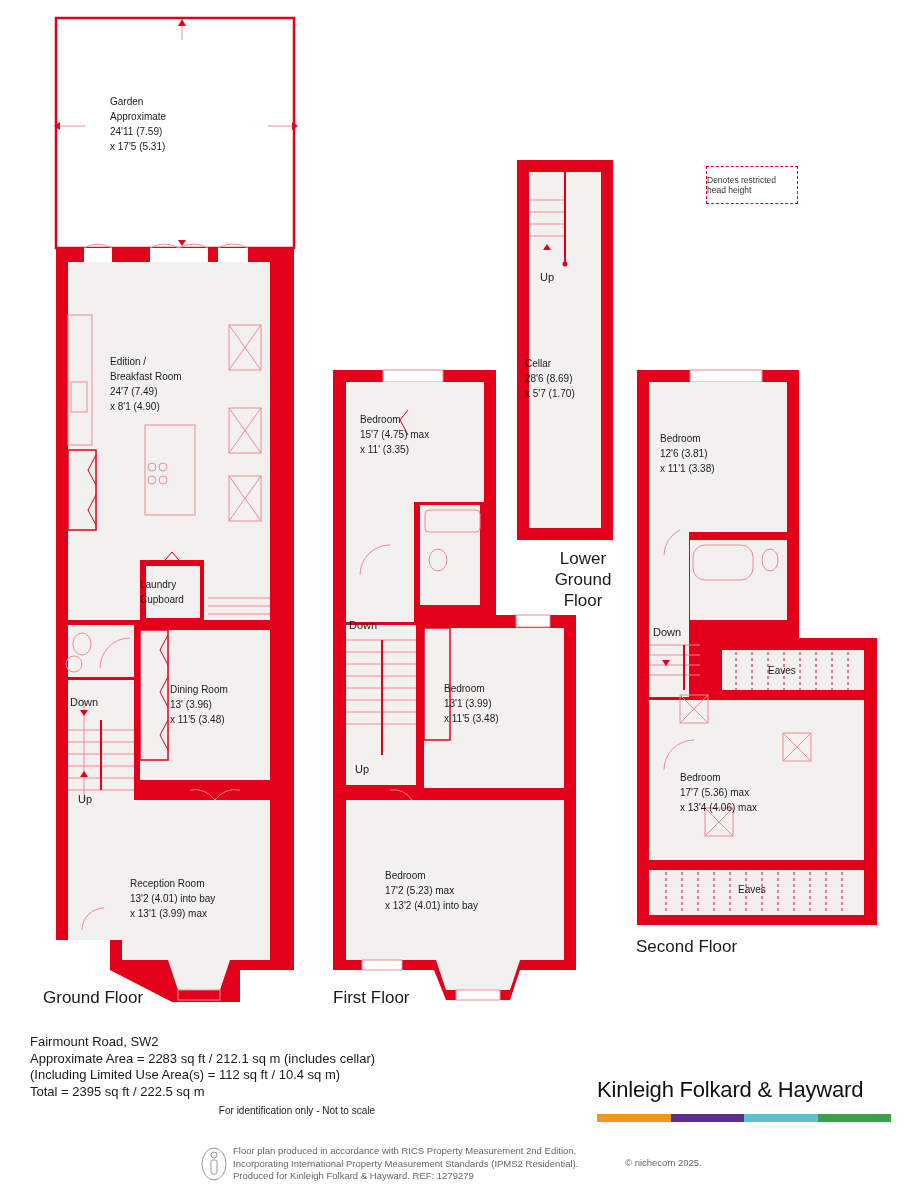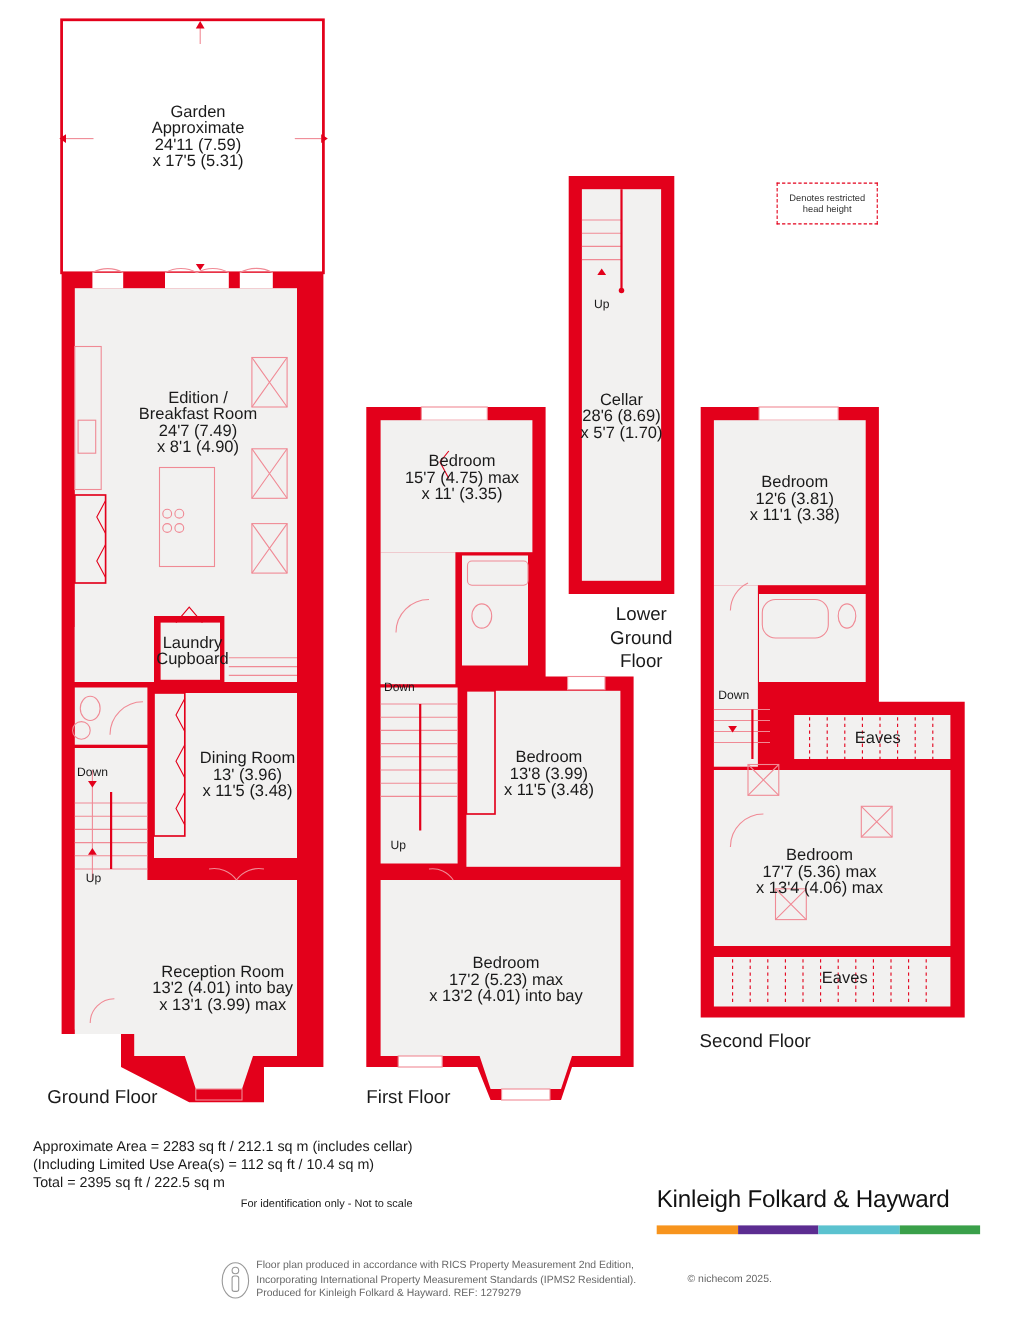--- a/index.html
+++ b/index.html
@@ -1,30 +1,30 @@
 <!DOCTYPE html>
 <html><head>
 <meta charset="utf-8">
 <style>
   html, body { margin:0; padding:0; background:#ffffff; }
   body { width:921px; height:1200px; position:relative; overflow:hidden;
          font-family:"Liberation Sans", "DejaVu Sans", sans-serif; color:#1a1a1a; }
   svg.plan { position:absolute; left:0; top:0; }
-  .lbl { position:absolute; text-align:center; font-size:15px; line-height:15px; color:#1a1a1a; white-space:nowrap; }
+  .lbl { position:absolute; font-size:10px; line-height:15px; color:#1a1a1a; white-space:nowrap; }
   .lbl div { display:block; }
   .small-lbl { position:absolute; font-size:11px; color:#1a1a1a; }
   .floor-title { position:absolute; font-size:17px; color:#1a1a1a; line-height:21px; }
   .info { position:absolute; left:30px; top:1034px; font-size:13px; line-height:16.5px; color:#1a1a1a; }
   .info .note { font-size:10px; margin-top:3px;text-align:right; }
   .brand { position:absolute; left:597px; top:1077px; font-size:22px; color:#111; letter-spacing:-0.2px; }
   .brand-bar { position:absolute; left:597px; top:1114px; width:294px; height:8px; display:flex; }
   .brand-bar span { flex:1; height:8px; }
   .credits { position:absolute; left:233px; top:1145px; font-size:9.5px; line-height:12.5px; color:#666; }
   .credits .copy { position:absolute; left:392px; top:12px; white-space:nowrap; }
-  .restricted { position:absolute; left:706px; top:166px; width:92px; height:38px; border:1.5px dashed #e3001b; font-size:8.5px; line-height:10px; text-align:center; color:#333; box-sizing:border-box; padding-top:8px; }
+  .restricted { position:absolute; left:706px; top:166px; width:92px; height:38px; border:1.5px dashed #e3001b; font-size:8.5px; line-height:10px; text-align:left; color:#333; box-sizing:border-box; padding-top:8px; }
 </style>
 </head>
 <body>
 
 <svg class="plan" width="921" height="1200" viewBox="0 0 921 1200" xmlns="http://www.w3.org/2000/svg">
 
   <g>
 
     <rect x="56" y="18" width="238" height="230" fill="#ffffff" stroke="#e3001b" stroke-width="2.5"></rect>
     <line x1="182" y1="22" x2="182" y2="40" stroke="#f08a95" stroke-width="1"></line>
@@ -245,21 +245,21 @@
 <div class="small-lbl" style="left:78px; top:793px;">Up</div>
 
 <div class="lbl" style="left:360px; top:412px; width:120px;">
   <div>Bedroom</div>
   <div>15'7 (4.75) max</div>
   <div>x 11' (3.35)</div>
 </div>
 
 <div class="lbl" style="left:444px; top:681px; width:110px;">
   <div>Bedroom</div>
-  <div>13'8 (3.99)</div>
+  <div>13'1 (3.99)</div>
   <div>x 11'5 (3.48)</div>
 </div>
 
 <div class="lbl" style="left:385px; top:868px; width:150px;">
   <div>Bedroom</div>
   <div>17'2 (5.23) max</div>
   <div>x 13'2 (4.01) into bay</div>
 </div>
 
 <div class="small-lbl" style="left:349px; top:619px;">Down</div>
@@ -292,20 +292,21 @@
 
 <div class="floor-title" style="left:43px; top:987px;">Ground Floor</div>
 <div class="floor-title" style="left:333px; top:987px;">First Floor</div>
 <div class="floor-title" style="left:536px; top:548px; text-align:center; width:94px;">
   <div>Lower</div>
   <div>Ground Floor</div>
 </div>
 <div class="floor-title" style="left:636px; top:936px;">Second Floor</div>
 
 <div class="info">
+  <div>Fairmount Road, SW2</div>
   <div>Approximate Area = 2283 sq ft / 212.1 sq m (includes cellar)</div>
   <div>(Including Limited Use Area(s) = 112 sq ft / 10.4 sq m)</div>
   <div>Total = 2395 sq ft / 222.5 sq m</div>
   <div class="note">For identification only - Not to scale</div>
 </div>
 
 <div class="brand">Kinleigh Folkard &amp; Hayward</div>
 <div class="brand-bar">
   <span style="background:#f7941d"></span>
   <span style="background:#5c2d91"></span>

